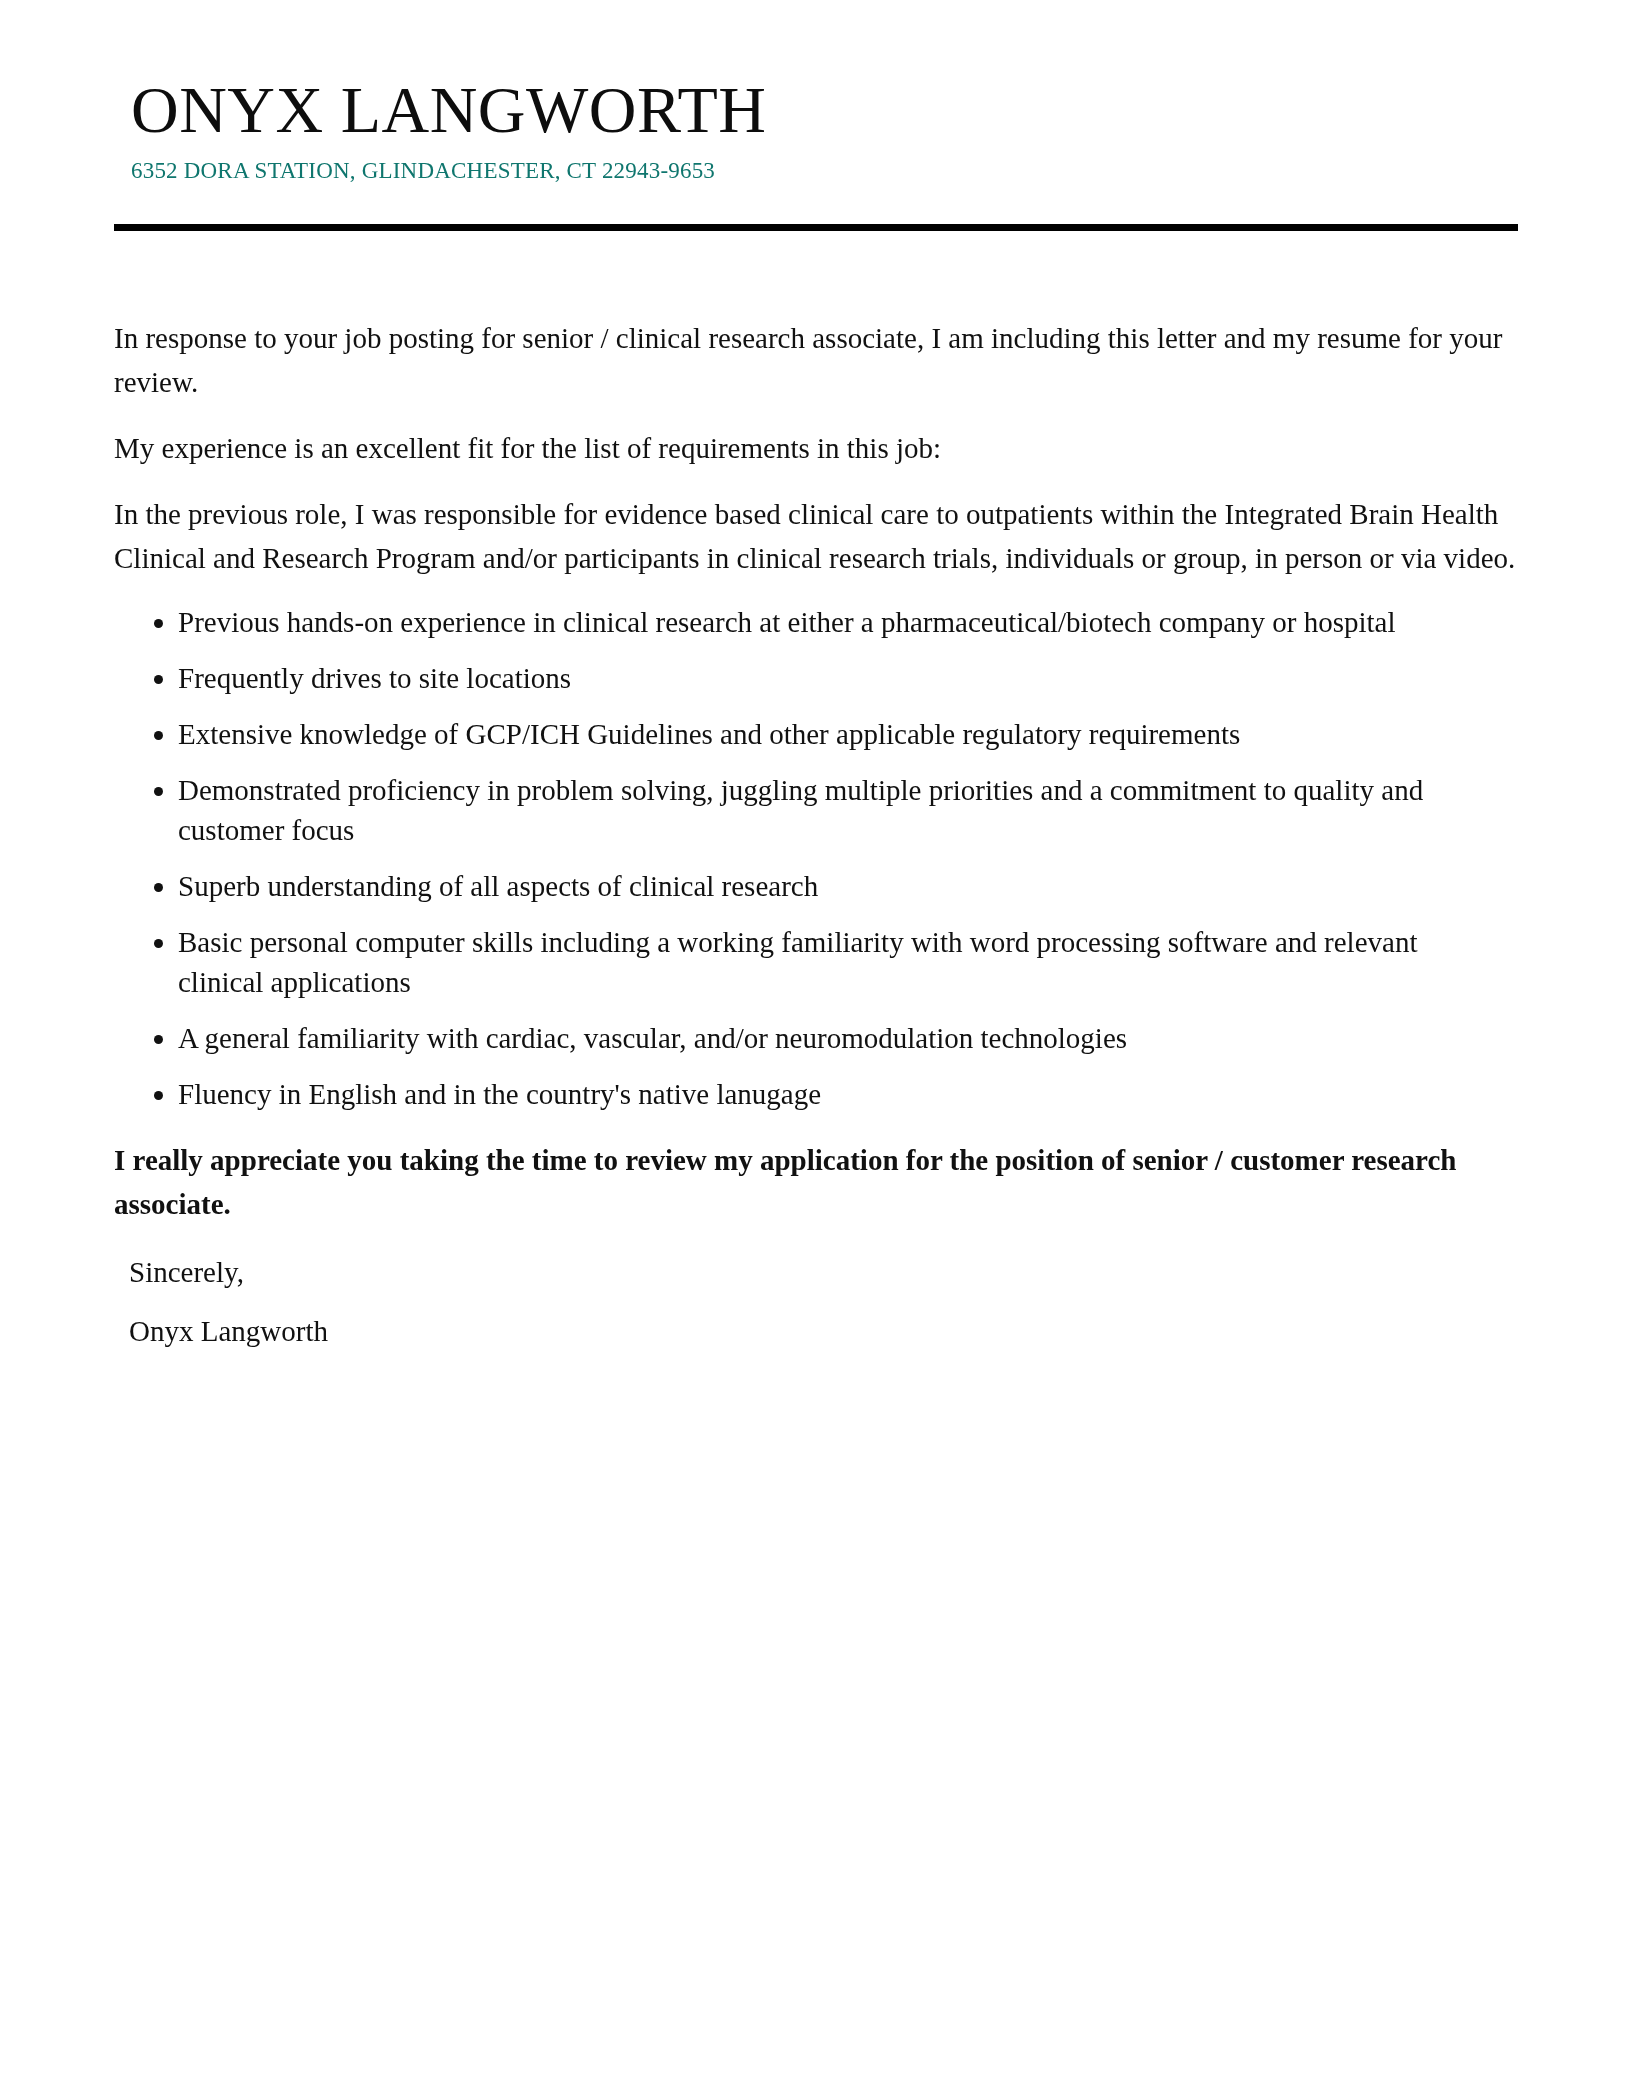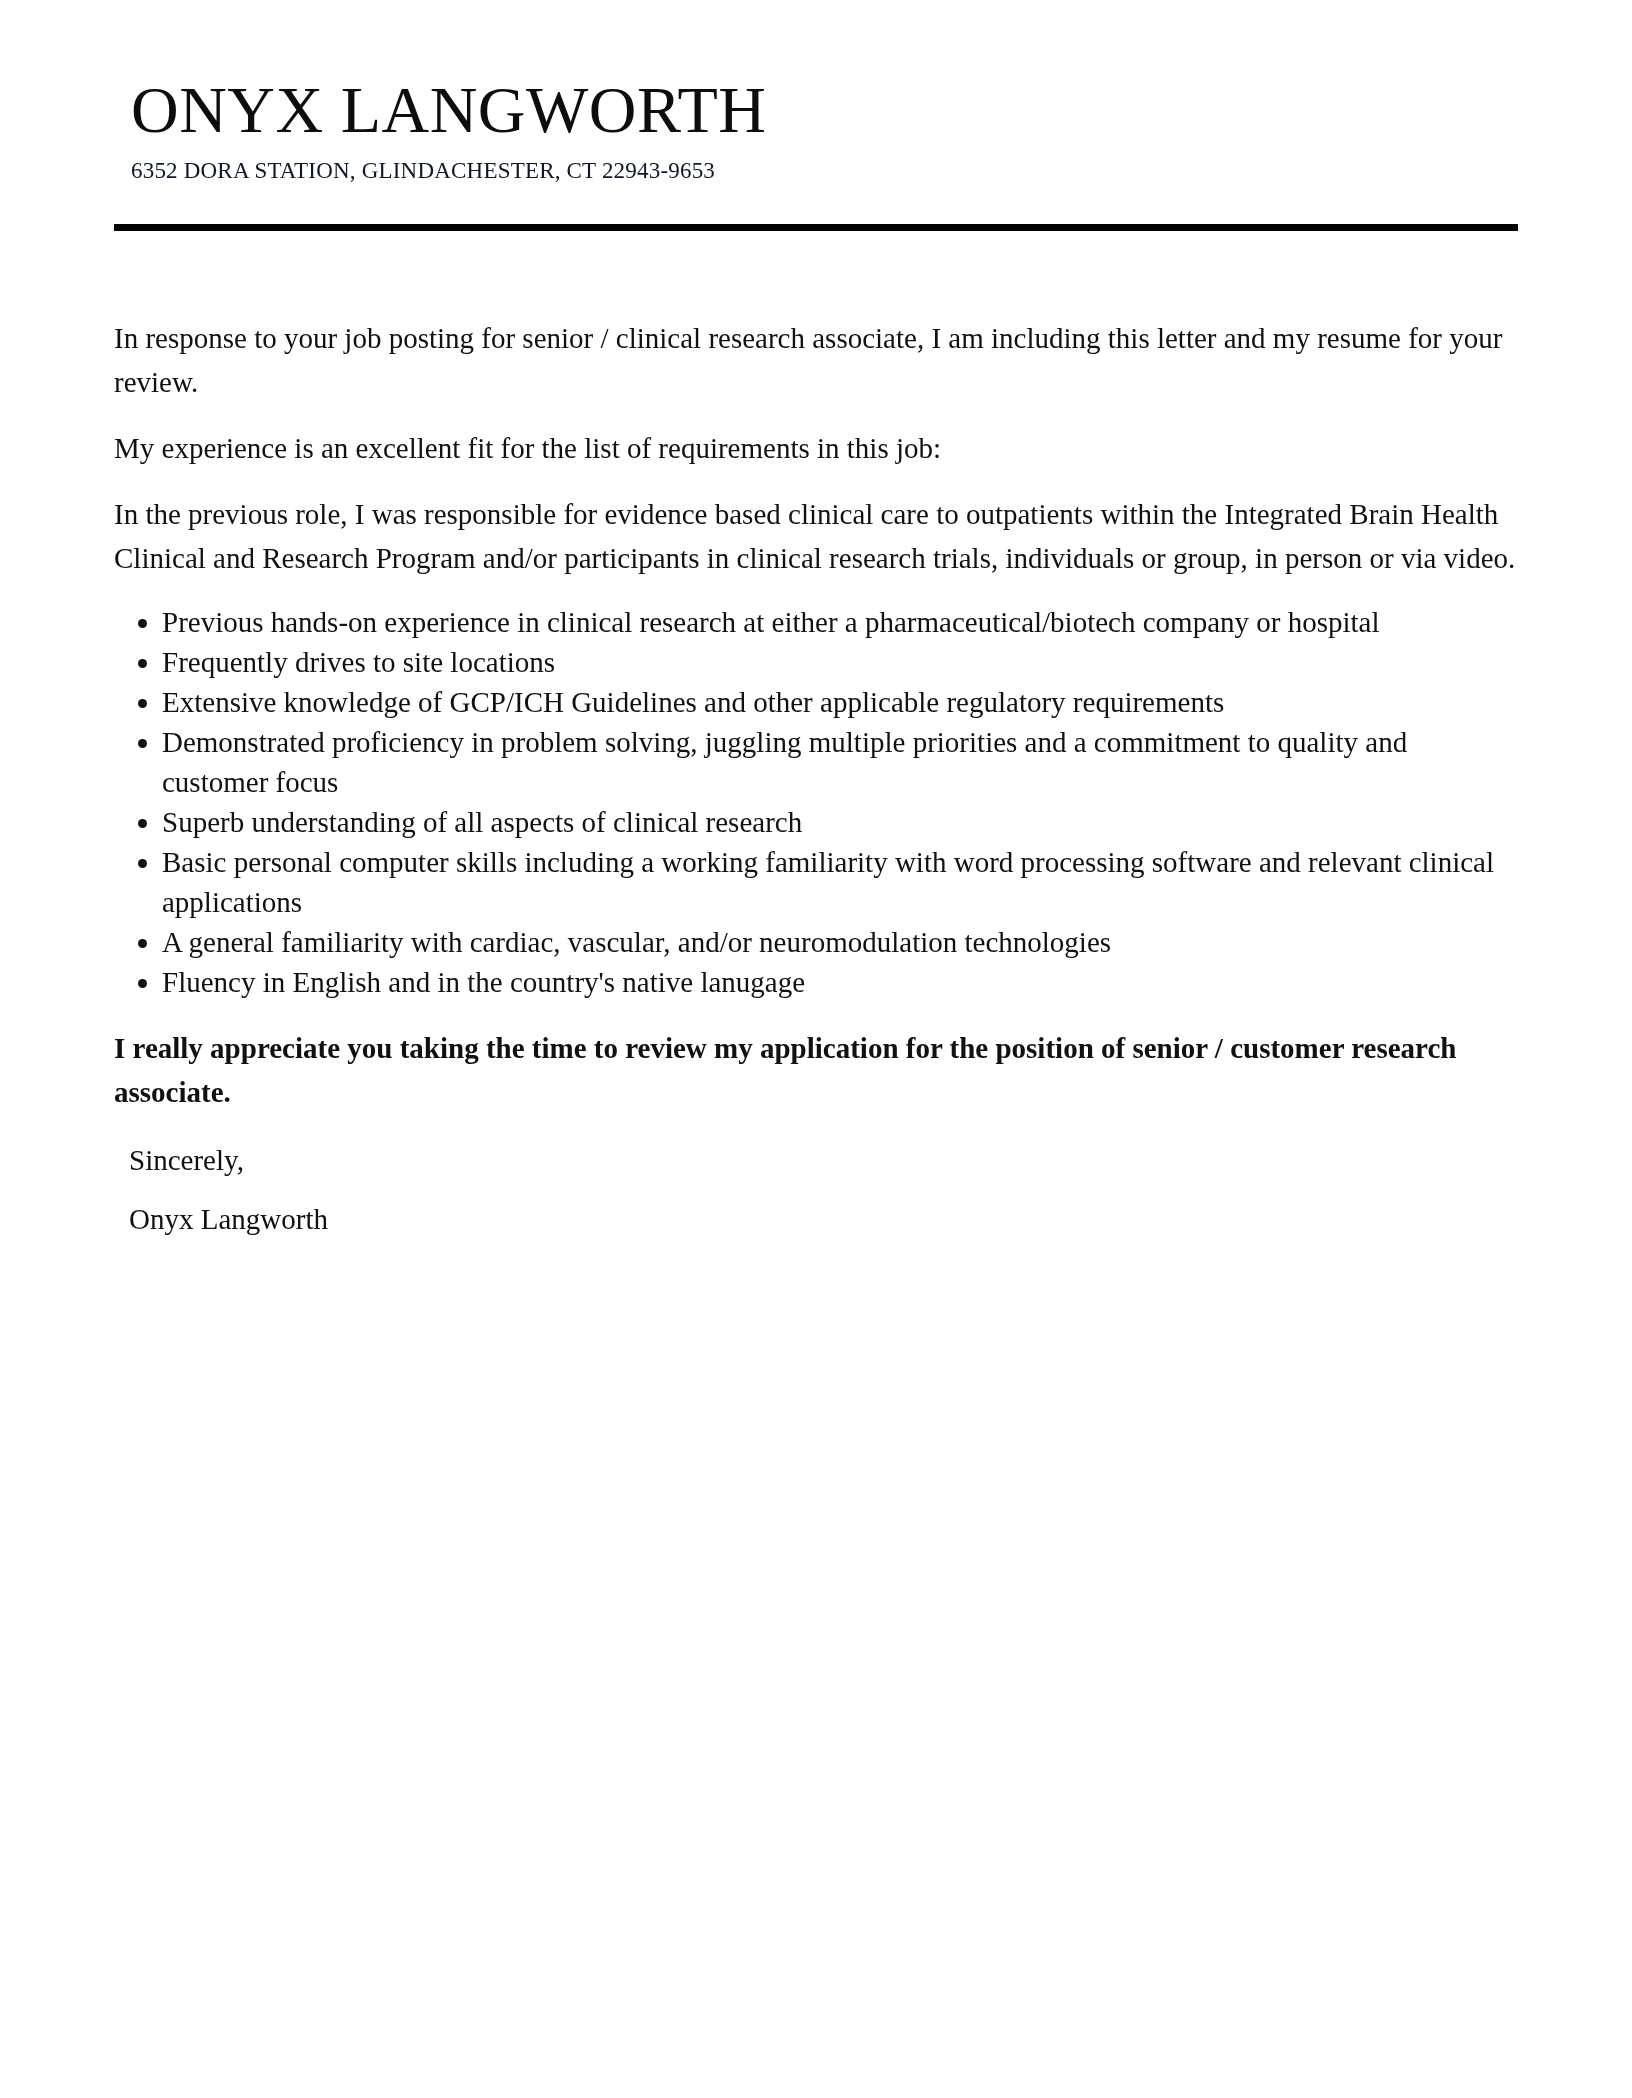--- a/index.html
+++ b/index.html
@@ -31,21 +31,21 @@
       font-weight: normal;
       margin: 0;
       letter-spacing: 0.5px;
       color: #0d0d0d;
     }
     .address {
       font-size: 23px;
       line-height: 30px;
       margin-top: 8px;
       letter-spacing: 0.2px;
-      color: #0f172a;
+      color: #0f766e;
     }
     .rule {
       margin-top: 38px;
       height: 7px;
       background: #000000;
       width: 1404px;
     }
     .content {
       margin-top: 85px;
       font-size: 29px;
@@ -57,21 +57,21 @@
     }
     .para {
       margin: 0 0 22px 0;
     }
     ul.reqs {
       margin: 0 0 24px 0;
       padding-left: 48px;
       line-height: 40px;
     }
     ul.reqs li {
-      margin: 0;
+      margin: 16px;
       padding-left: 0;
     }
     .closing-bold {
       font-weight: bold;
       margin: 0 0 24px 0;
     }
     .signoff {
       margin: 15px;
     }
   </style>

